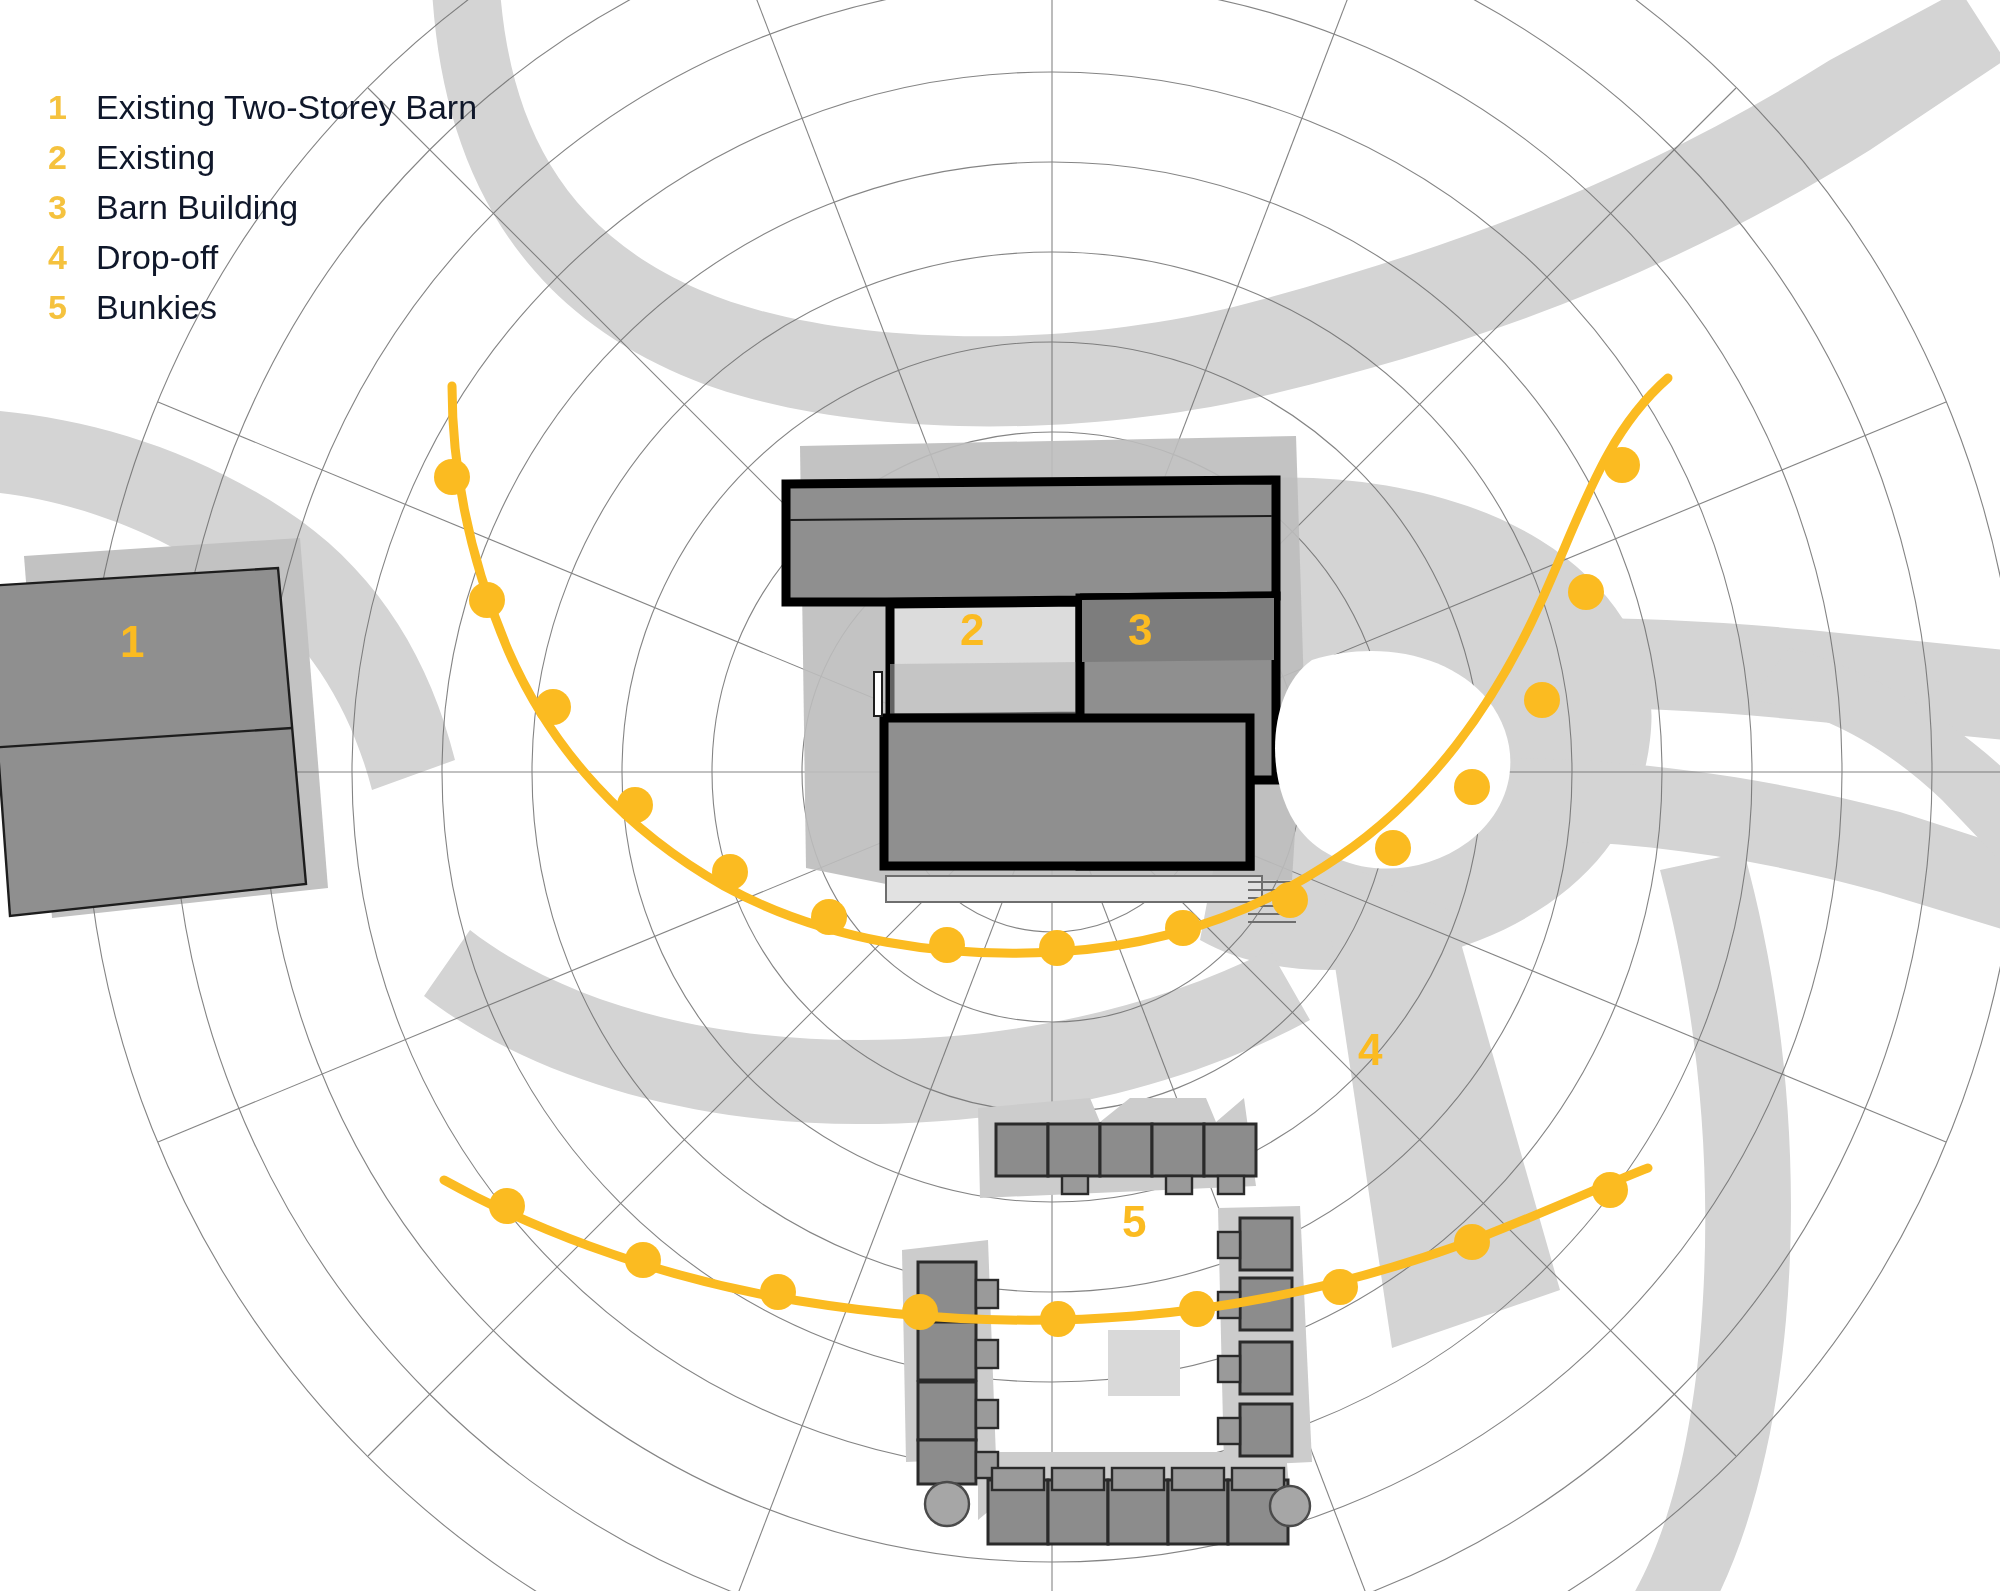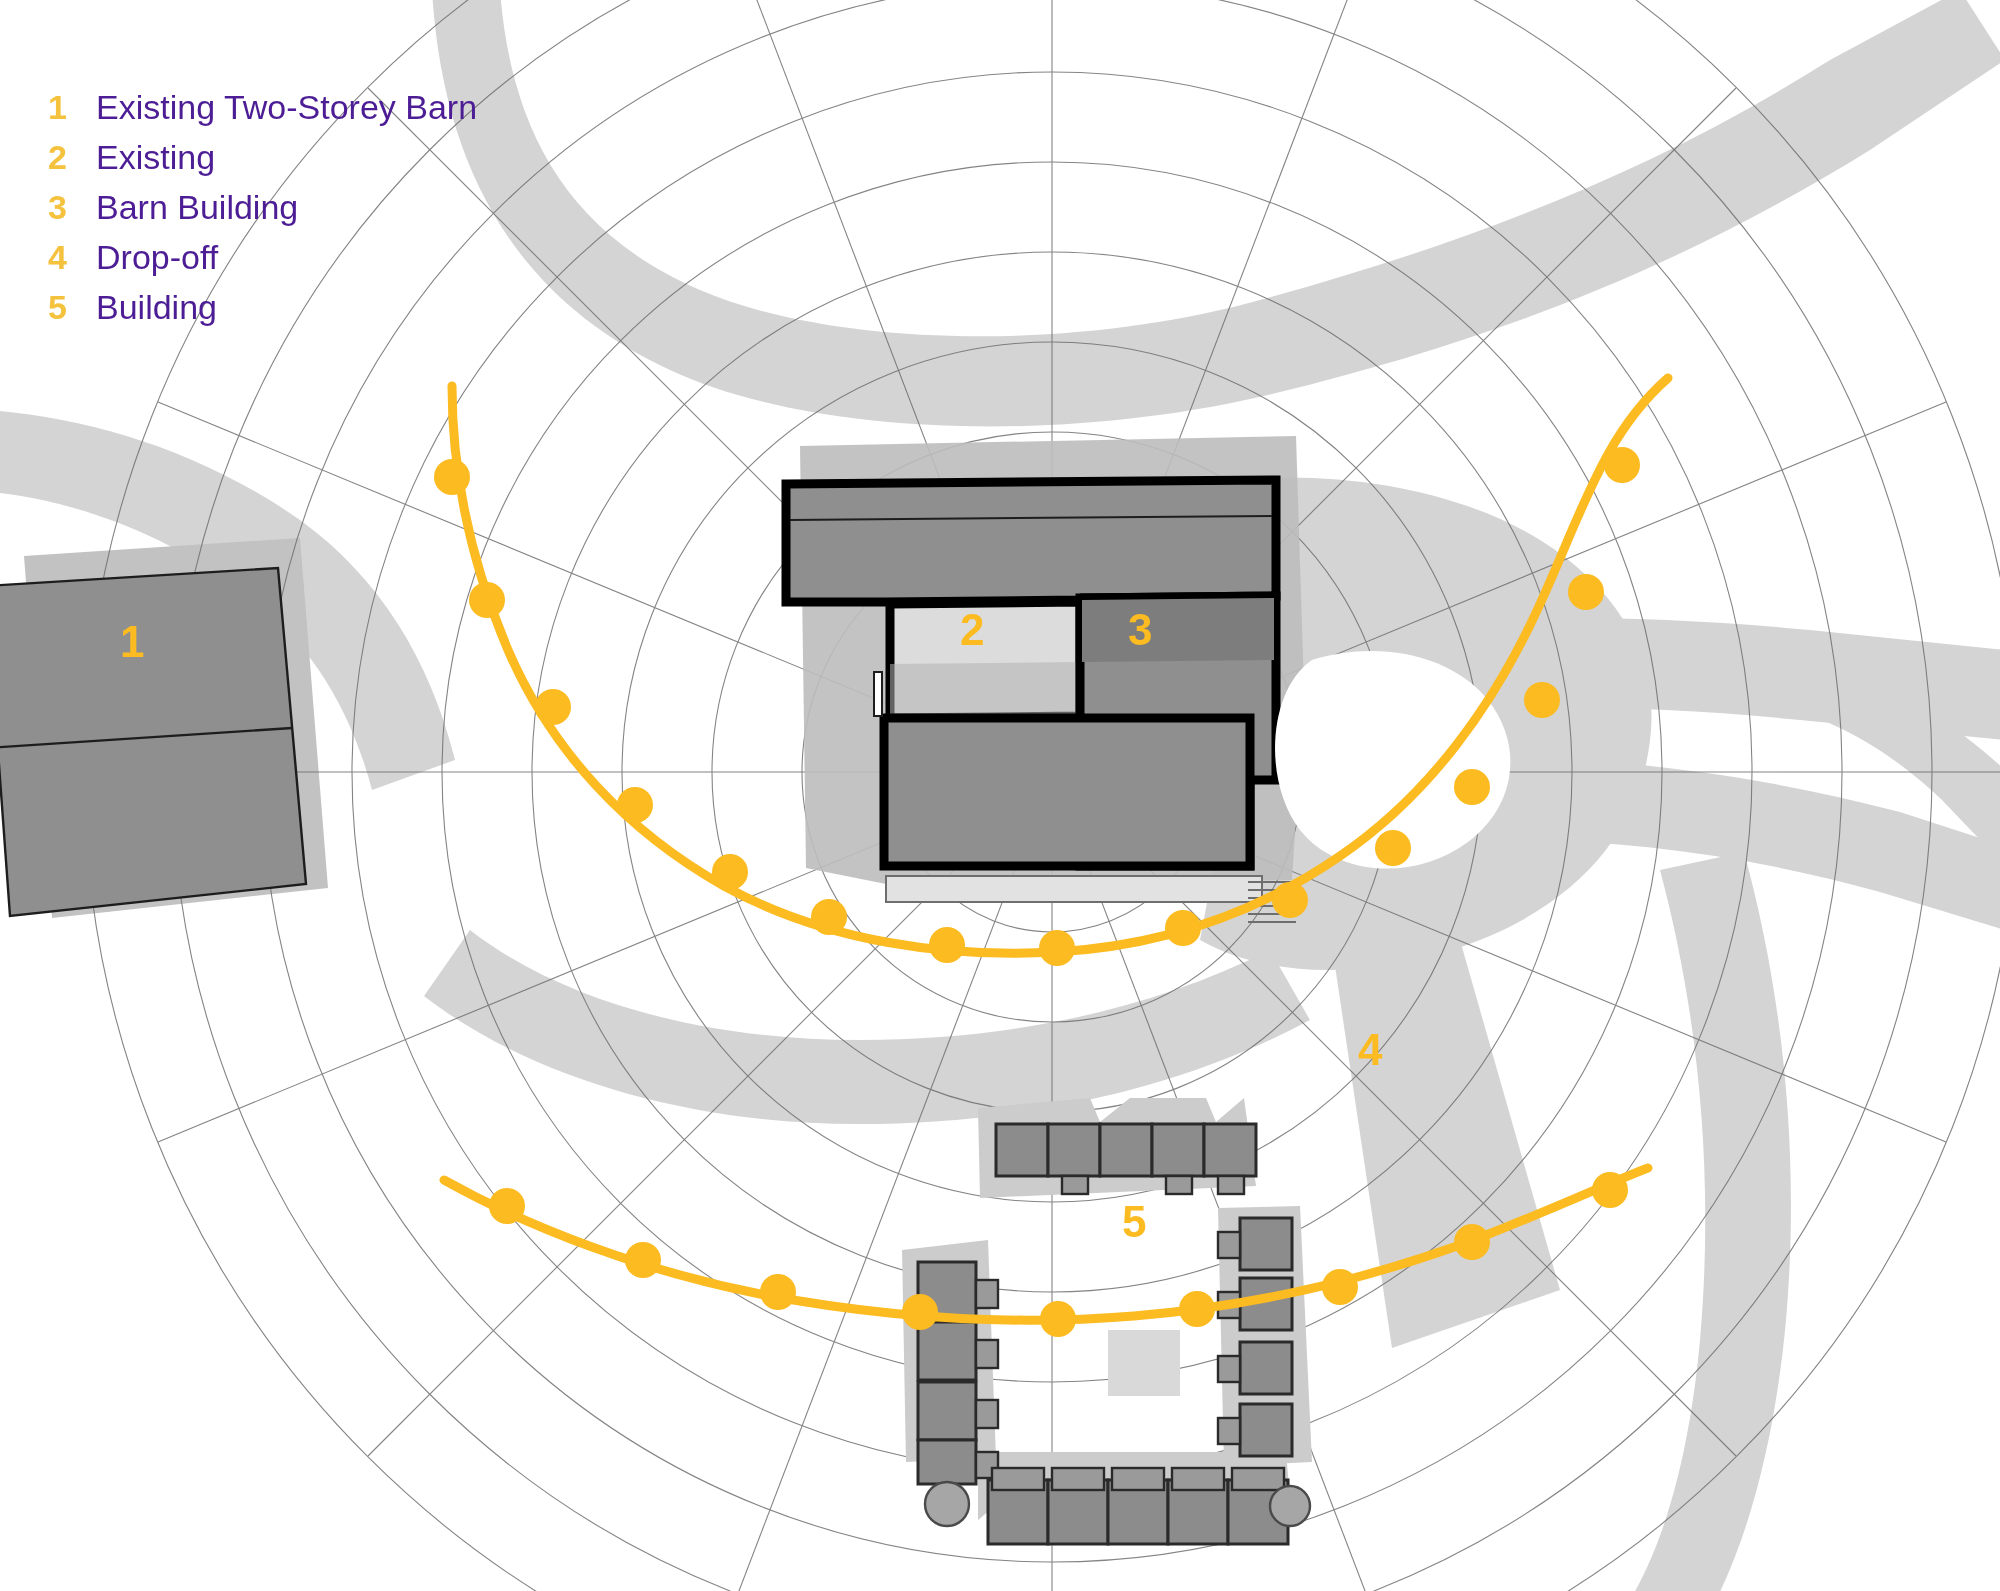--- a/index.html
+++ b/index.html
@@ -38,21 +38,21 @@
   .legend-num {
     width: 48px;
     font-size: 34px;
     font-weight: bold;
     color: #F5C23E;
     font-family: "Liberation Sans", sans-serif;
     letter-spacing: 0px;
   }
   .legend-label {
     font-size: 34px;
-    color: #4c1d95;
+    color: #0f172a;
     font-weight: 400;
     font-family: "Liberation Sans", sans-serif;
     white-space: nowrap;
   }
   .map-num {
     position: absolute;
     font-size: 44px;
     font-weight: bold;
     color: #FBBB21;
     font-family: "Liberation Sans", sans-serif;
@@ -353,21 +353,21 @@
     <div class="legend-row">
       <span class="legend-num">3</span>
       <span class="legend-label">Barn Building</span>
     </div>
     <div class="legend-row">
       <span class="legend-num">4</span>
       <span class="legend-label">Drop-off</span>
     </div>
     <div class="legend-row">
       <span class="legend-num">5</span>
-      <span class="legend-label">Building</span>
+      <span class="legend-label">Bunkies</span>
     </div>
   </div>
 
   <div class="map-num" style="left:120px; top:620px;">1</div>
   <div class="map-num" style="left:960px; top:608px;">2</div>
   <div class="map-num" style="left:1128px; top:608px;">3</div>
   <div class="map-num" style="left:1358px; top:1028px;">4</div>
   <div class="map-num" style="left:1122px; top:1200px;">5</div>
 
 </div>

